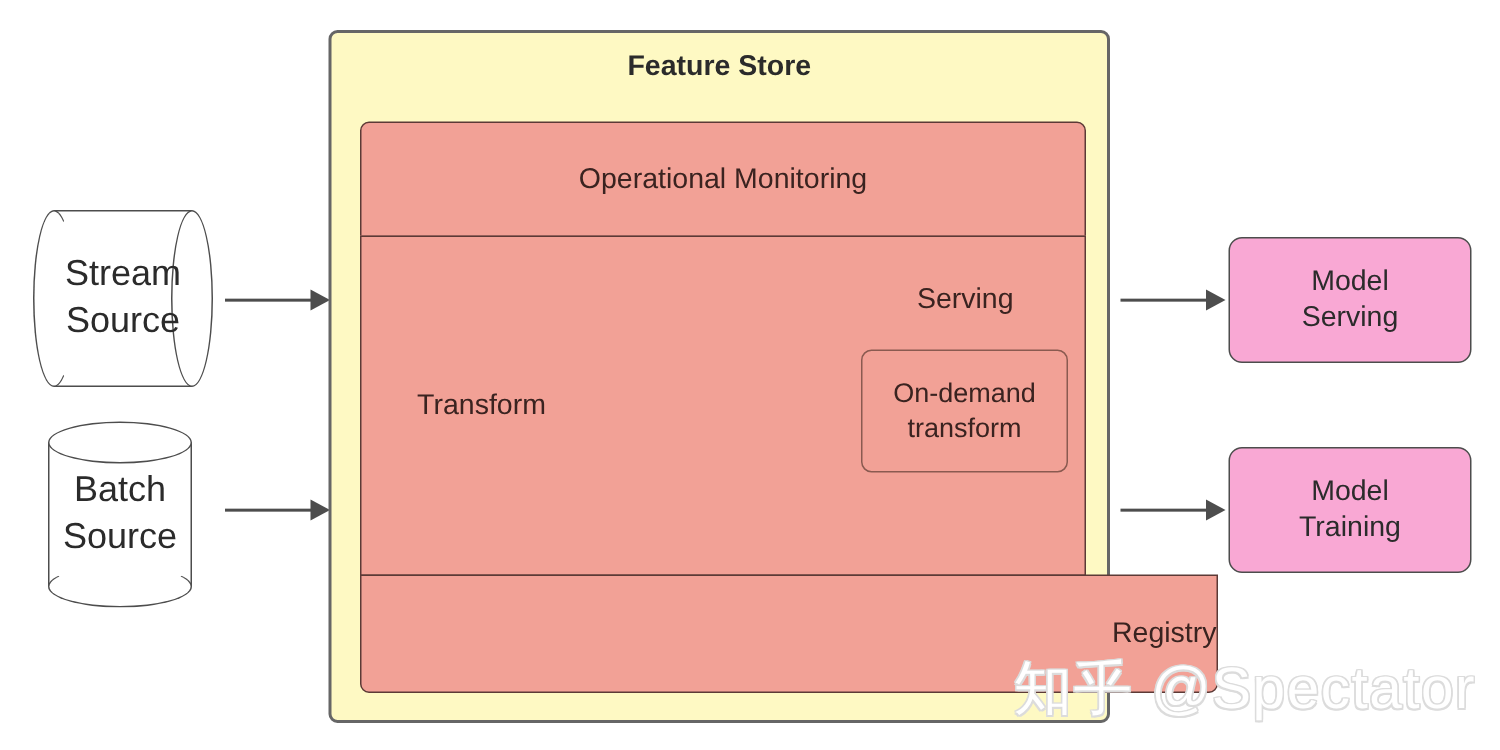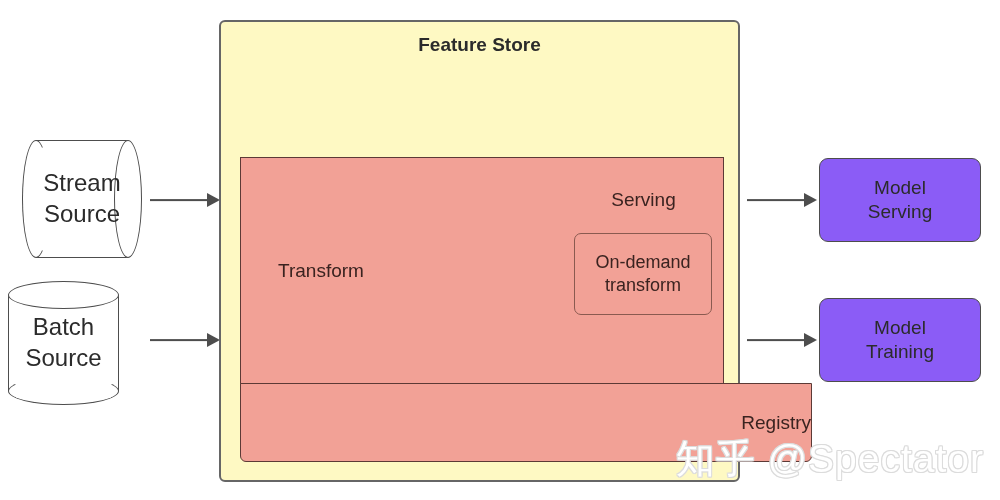--- a/index.html
+++ b/index.html
@@ -29,21 +29,21 @@
     box-sizing: border-box;
     display: flex;
     align-items: center;
     justify-content: center;
     text-align: center;
     line-height: 1.28;
   }
 
   
   .rect-node {
-    background: #8b5cf6;
+    background: #f9a8d4;
     border: 1.6px solid #4d4d4d;
     border-radius: 9px;
     font-size: 19px;
     color: #2b2b2b;
   }
 
   
   .cyl {
     position: absolute;
     box-sizing: border-box;
@@ -271,21 +271,21 @@
   <div class="cyl cyl-h" id="stream-source" style="left:22px; top:140px; width:120px; height:118px;">
     <div class="cap-left"></div>
     <div class="body"></div>
     <div class="cap-right"></div>
     <div class="label">
       <span>Stream</span><br>
       <span>Source</span>
     </div>
   </div>
 
-  <div class="cyl cyl-v" id="batch-source" style="left:8px; top:281px; width:111px; height:124px;">
+  <div class="cyl cyl-v" id="batch-source" style="left:32px; top:281px; width:96px; height:124px;">
     <div class="cap-bottom"></div>
     <div class="body"></div>
     <div class="cap-top"></div>
     <div class="label">
       <span>Batch</span><br>
       <span>Source</span>
     </div>
   </div>
 
   <div class="arrow" id="arrow-stream-to-store" style="left:150px; top:192px; width:70px; height:16px;">
@@ -296,20 +296,23 @@
   <div class="arrow" id="arrow-batch-to-store" style="left:150px; top:332px; width:70px; height:16px;">
     <div class="shaft" style="width:59px;"></div>
     <div class="head"></div>
   </div>
 
   <div id="feature-store">
     <div id="fs-title">Feature Store</div>
 
     <div id="fs-grid">
 
+      <div class="salmon" id="band-monitoring">
+        <span>Operational Monitoring</span>
+      </div>
 
       <div class="salmon" id="band-middle">
 
         <div class="mid-col" id="col-transform">
           <span>Transform</span>
         </div>
 
 
         <div class="mid-col" id="col-serving">
           <div id="serving-label">Serving</div>

